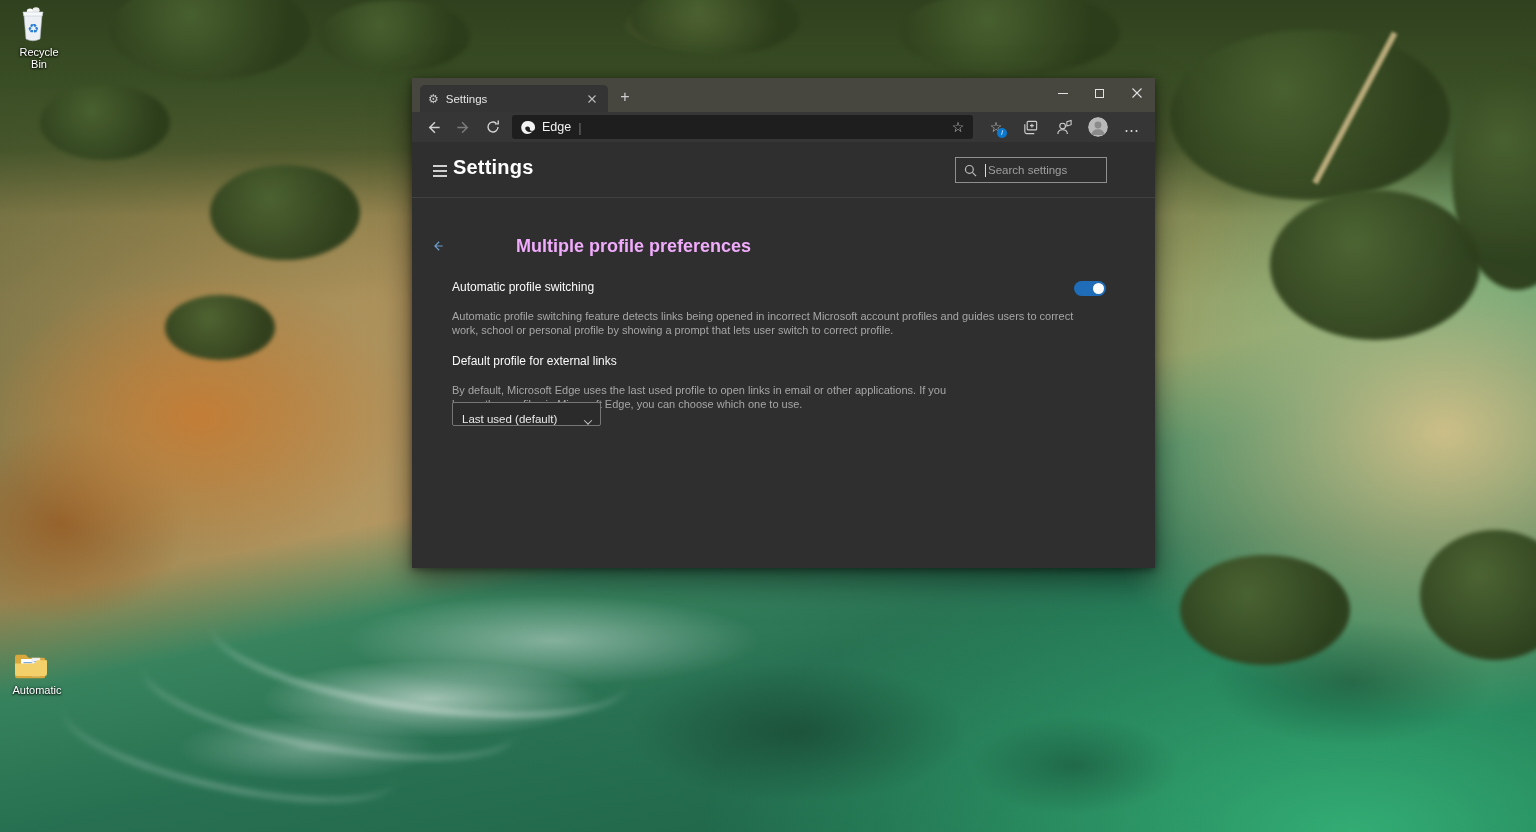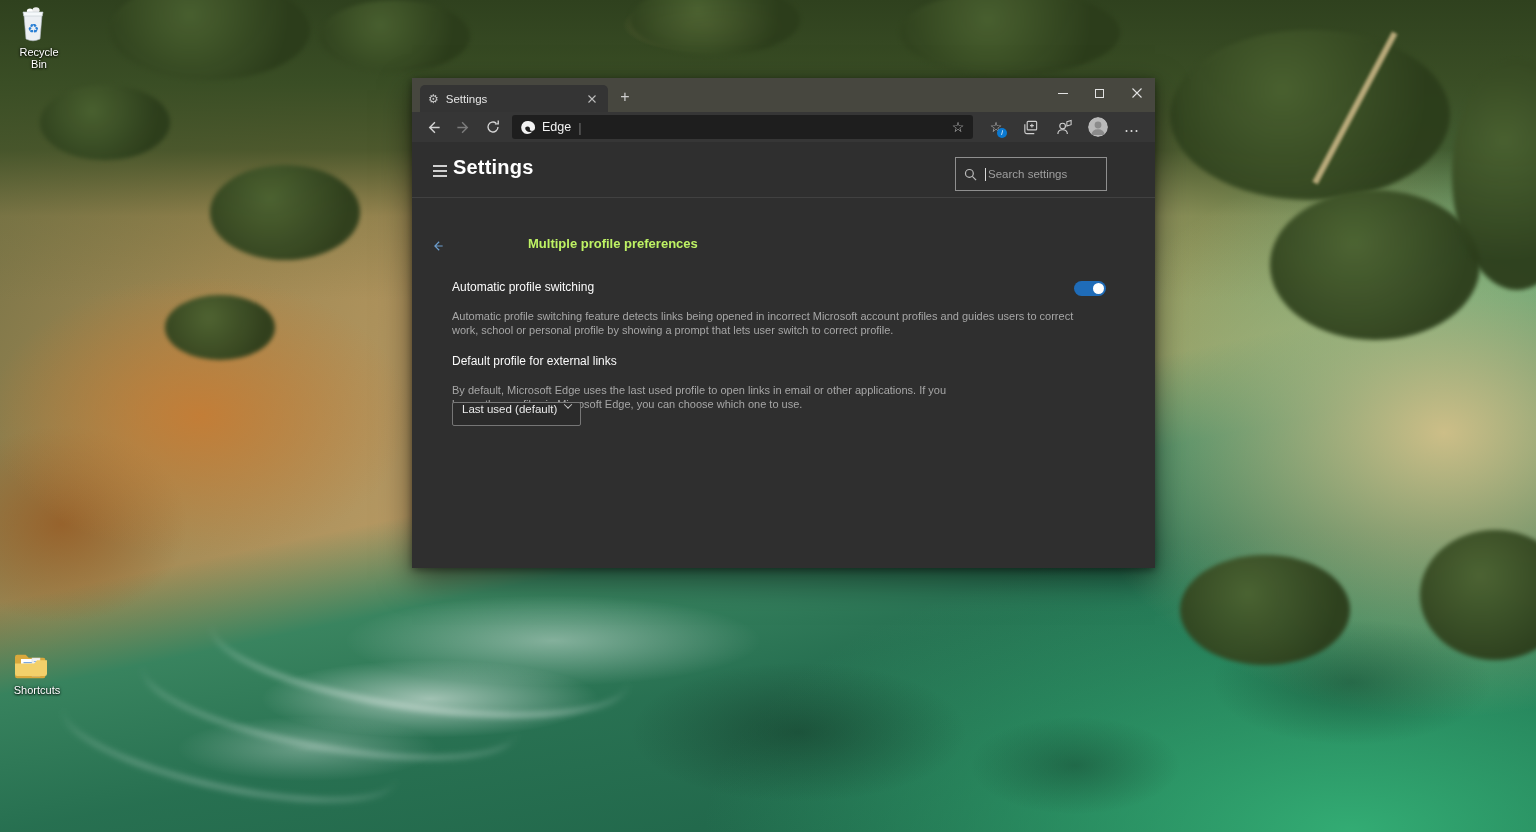--- a/index.html
+++ b/index.html
@@ -93,43 +93,43 @@
     font-family:"Liberation Sans", sans-serif; font-style:italic; }
   .avatar { width:20px; height:20px; border-radius:50%; overflow:hidden; display:block; }
   .more-dots { font-size:15px; color:#d2d2d2; letter-spacing:1px; }
 
   .s-header { position:absolute; left:0; top:64px; right:0; height:56px; background:#2f2f2f;
     border-bottom:1px solid #414141; }
   .hamburger { position:absolute; left:21px; top:23px; display:flex; flex-direction:column; gap:3px; }
   .hamburger i { display:block; width:14px; height:2px; background:#d0d0d0; }
   .s-title { position:absolute; left:41px; top:14px; font-size:20px; font-weight:700; color:#fff; letter-spacing:.2px; }
   .searchbox { position:absolute; right:48px; top:15px; width:152px; height:26px;
-    border:1px solid #8f8f8f; background:#2e2e2e; display:flex; align-items:center; padding:16px 8px; }
+    border:1px solid #8f8f8f; background:#2e2e2e; display:flex; align-items:center; padding:8px 8px; }
   .caret { width:1px; height:13px; background:#dadada; margin-left:8px; }
   .search-ph { margin-left:2px; font-size:11.5px; color:#9f9f9f; white-space:nowrap; }
 
   .content { position:absolute; left:0; top:120px; right:0; bottom:0; background:#2f2f2f; }
   .back-btn { position:absolute; left:13px; top:35px; width:26px; height:26px;
     display:flex; align-items:center; justify-content:center; }
-  .page-heading { position:absolute; left:116px; top:38px; font-size:13px; font-weight:700; color:#bef264; }
+  .page-heading { position:absolute; left:104px; top:38px; font-size:18px; font-weight:700; color:#f0abfc; }
   .rows { position:absolute; left:40px; right:49px; top:82px; }
   .row { display:flex; justify-content:space-between; align-items:flex-start; }
   .row + .row { margin-top:17px;flex-direction:column; }
   .row-title { font-size:12px; font-weight:400; color:#fafafa; }
   .row-desc { margin-top:16px; font-size:11px; line-height:13.5px; color:#a6a6a6; }
   .w1 { max-width:622px; }
   .w2 { max-width:520px; }
 
   .toggle { width:32px; height:15px; border-radius:8px; background:#1f6cb8; position:relative;
     margin-top:1px; flex-shrink:0; }
   .toggle .knob { position:absolute; right:2px; top:2px; width:11px; height:11px; border-radius:50%;
     background:#fff; }
 
-  .dropdown { width:129px; height:24px; margin-top:-9px; border:1px solid #767676; border-radius:2px;
-    background:#2b2b2b; display:flex; align-items:flex-start; justify-content:space-between;
+  .dropdown { width:149px; height:24px; margin-top:-9px; border:1px solid #767676; border-radius:2px;
+    background:#2b2b2b; display:flex; align-items:flex-end; justify-content:space-between;
     padding:0 9px; flex-shrink:0; }
   .dd-value { font-size:11.5px; color:#eaeaea; white-space:nowrap; }
   .chev { width:6px; height:6px; border-right:1.5px solid #c8c8c8; border-bottom:1.5px solid #c8c8c8;
     transform:rotate(45deg) translate(-1px,-1px); }
 </style>
 </head>
 <body>
 
 <div class="wallpaper">
   <div class="tree t1"></div>
@@ -166,21 +166,21 @@
     <path d="M3 7 q0-2.2 2.2-2.2 h8.5 l3 3 h14.5 q2.2 0 2.2 2.2 v16 q0 2.2-2.2 2.2 H5.2 q-2.2 0-2.2-2.2 Z" fill="#d9a83c"></path>
     <rect x="9" y="9" width="15" height="17" fill="#ffffff"></rect>
     <rect x="11.5" y="12" width="10" height="1.3" fill="#7aa7e0"></rect>
     <rect x="11.5" y="15" width="10" height="1.3" fill="#9bbce8"></rect>
     <rect x="11.5" y="18" width="10" height="1.3" fill="#7aa7e0"></rect>
     <rect x="20" y="8" width="8" height="18" fill="#f2f2f2" stroke="#d8d8d8" stroke-width="0.5"></rect>
     <rect x="21.8" y="11" width="4.5" height="1.1" fill="#8fb3e4"></rect>
     <rect x="21.8" y="13.6" width="4.5" height="1.1" fill="#8fb3e4"></rect>
     <path d="M3 13.5 h19.5 l2.5-3.2 h10 v13.5 q0 2.2-2.2 2.2 H5.2 q-2.2 0-2.2-2.2 Z" fill="#f3d06a"></path>
   </svg>
-  <span class="lbl">Shortcuts</span>
+  <span class="lbl">Automatic</span>
 </div>
 
 <div class="window">
 
   <div class="titlebar">
     <div class="tab">
       <span class="tab-fav">⚙</span>
       <span class="tab-title">Settings</span>
       <span class="tab-close">
         <svg width="8" height="8" viewBox="0 0 8 8">

